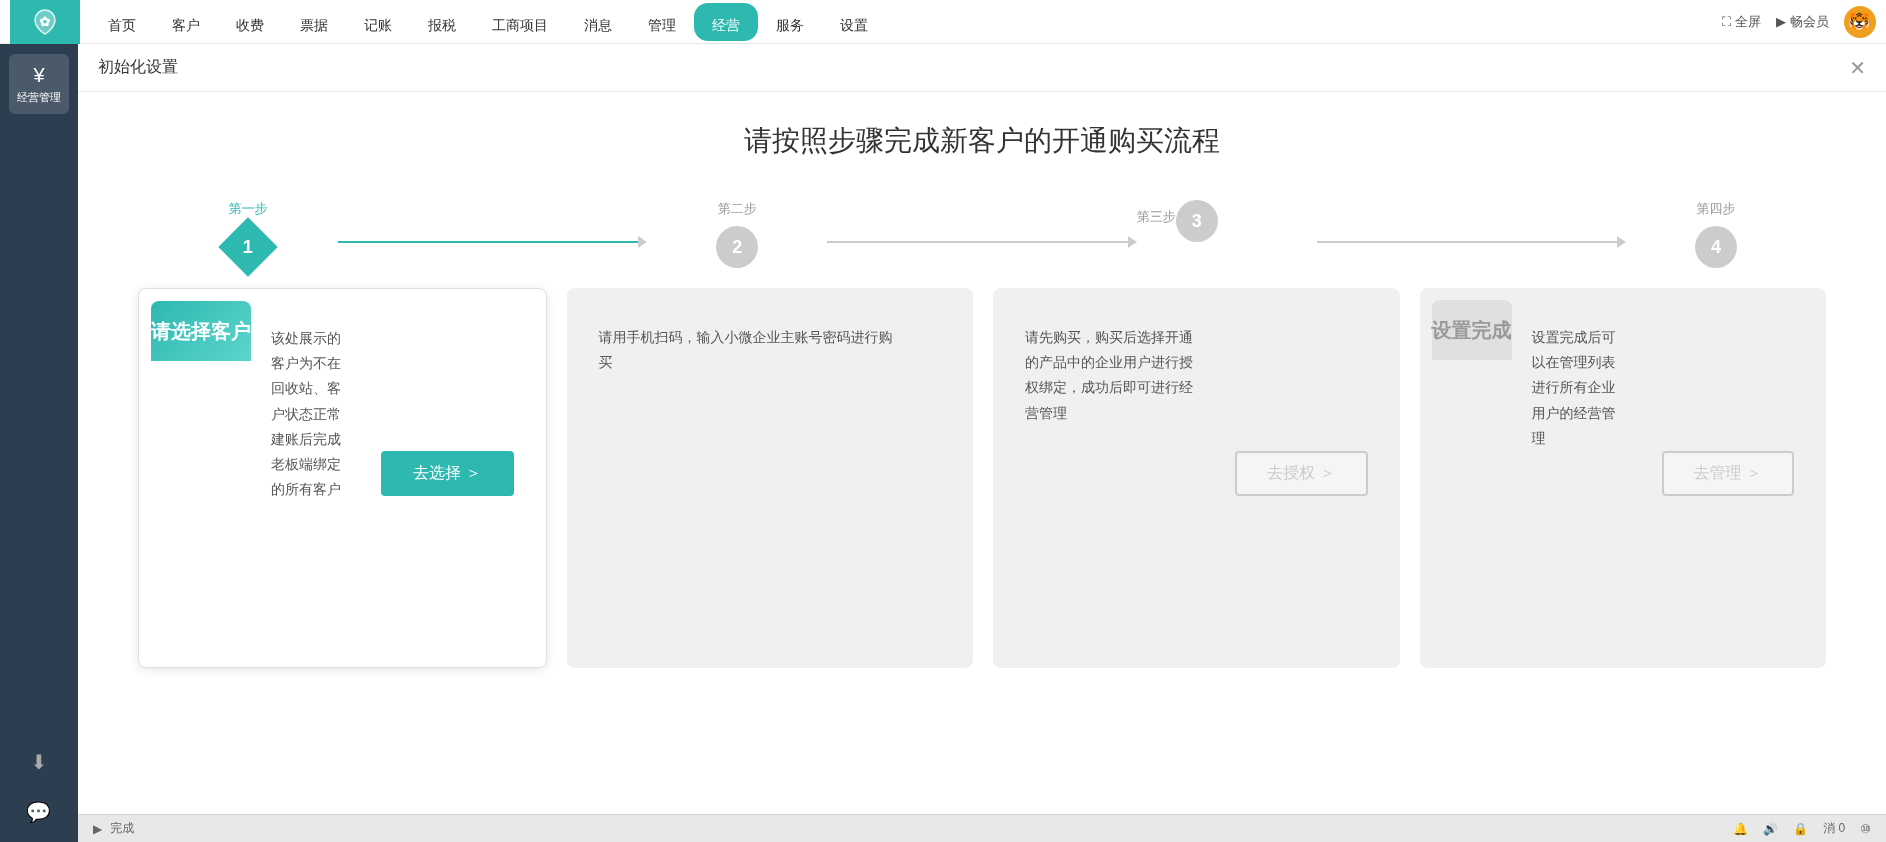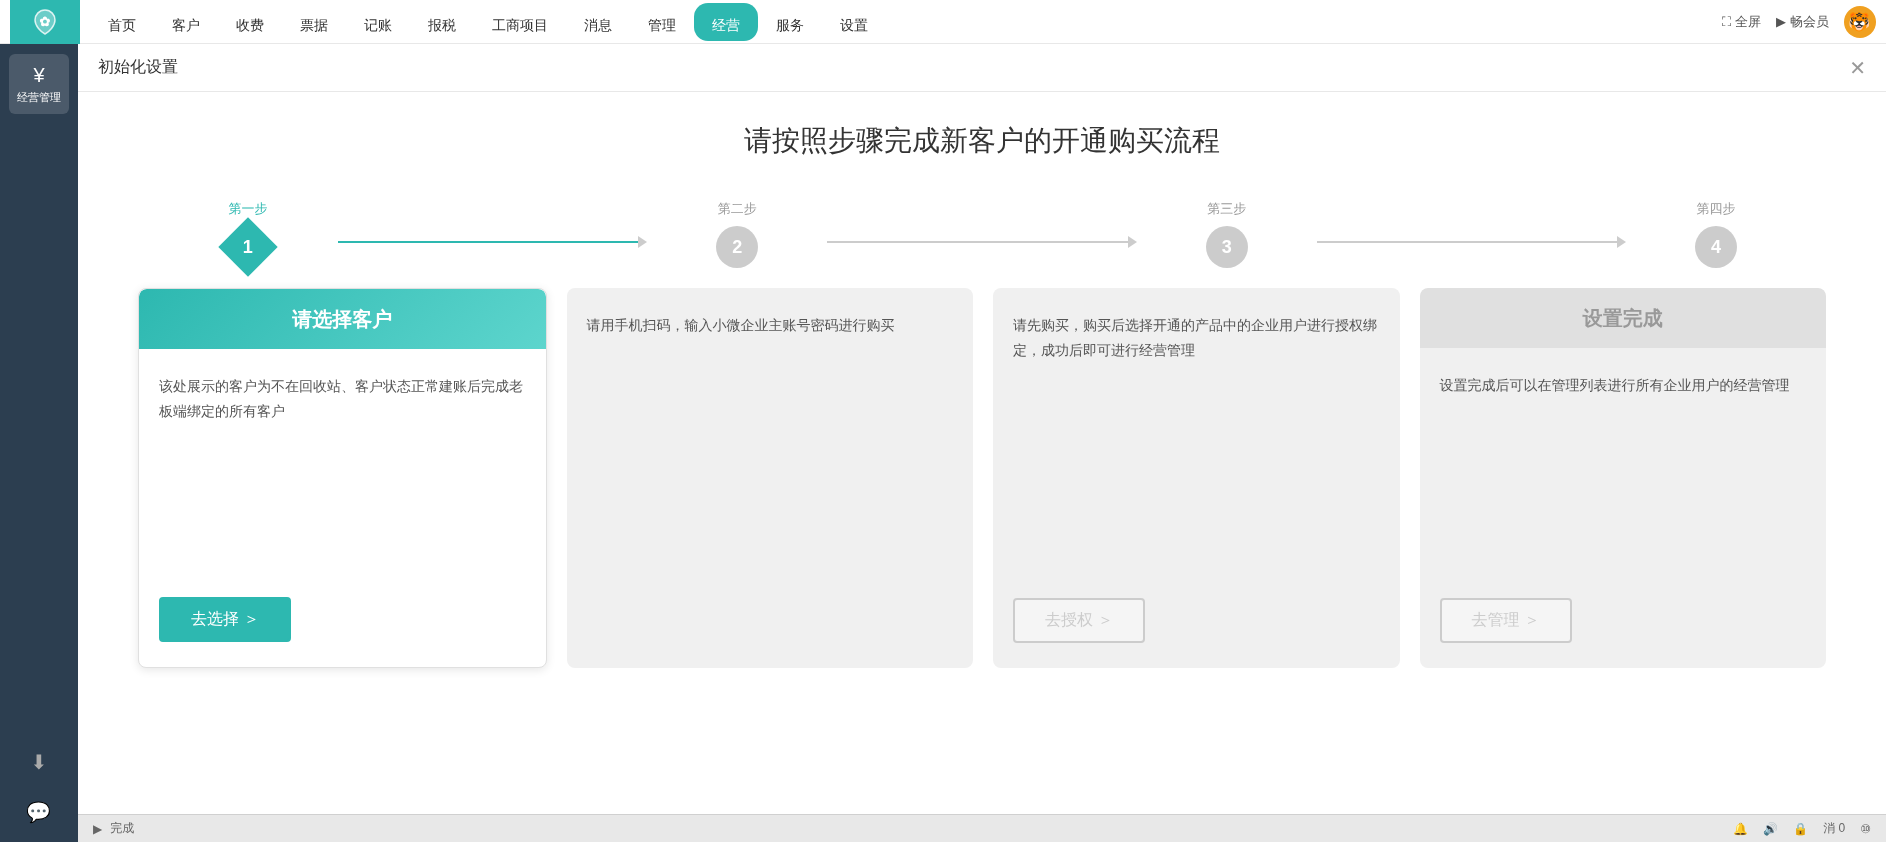--- a/index.html
+++ b/index.html
@@ -104,22 +104,22 @@
       font-size: 28px; color: #333;
       margin-bottom: 40px;
     }
 
     
     .cards-container {
       display: flex; gap: 20px;
     }
     .card {
       flex: 1; background: #f0f0f0; border-radius: 8px;
-      padding: 0;
-      display: flex; flex-direction: column;
+      padding: 12px;
+      display: flex; flex-direction: row;
       overflow: hidden;
       min-height: 380px;
     }
     .card.active {
       background: #fff;
       box-shadow: 0 2px 10px rgba(0,0,0,0.1);
       border: 1px solid #e0e0e0;
     }
     .card-header {
       height: 60px; display: flex; align-items: center; justify-content: center;
@@ -248,21 +248,21 @@
           <div style="width:42px; height:42px; border-radius:50%; background:#ccc; display:flex; align-items:center; justify-content:center;">
             <span style="color:#fff; font-size:18px; font-weight:bold;">2</span>
           </div>
         </div>
 
         <div style="flex:1; display:flex; align-items:center; margin-top:36px;">
           <div style="flex:1; height:2px; background:#ccc;"></div>
           <div style="width:0; height:0; border-top:6px solid transparent; border-bottom:6px solid transparent; border-left:9px solid #ccc;"></div>
         </div>
 
-        <div style="flex:0 0 auto; display:flex; flex-direction:column; align-items:center; width:180px;">
+        <div style="flex:0 0 auto; display:flex; flex-direction:row; align-items:center; width:180px;">
           <div style="font-size:13px; color:#999; margin-bottom:8px;">第三步</div>
           <div style="width:42px; height:42px; border-radius:50%; background:#ccc; display:flex; align-items:center; justify-content:center;">
             <span style="color:#fff; font-size:18px; font-weight:bold;">3</span>
           </div>
         </div>
 
         <div style="flex:1; display:flex; align-items:center; margin-top:36px;">
           <div style="flex:1; height:2px; background:#ccc;"></div>
           <div style="width:0; height:0; border-top:6px solid transparent; border-bottom:6px solid transparent; border-left:9px solid #ccc;"></div>
         </div>

